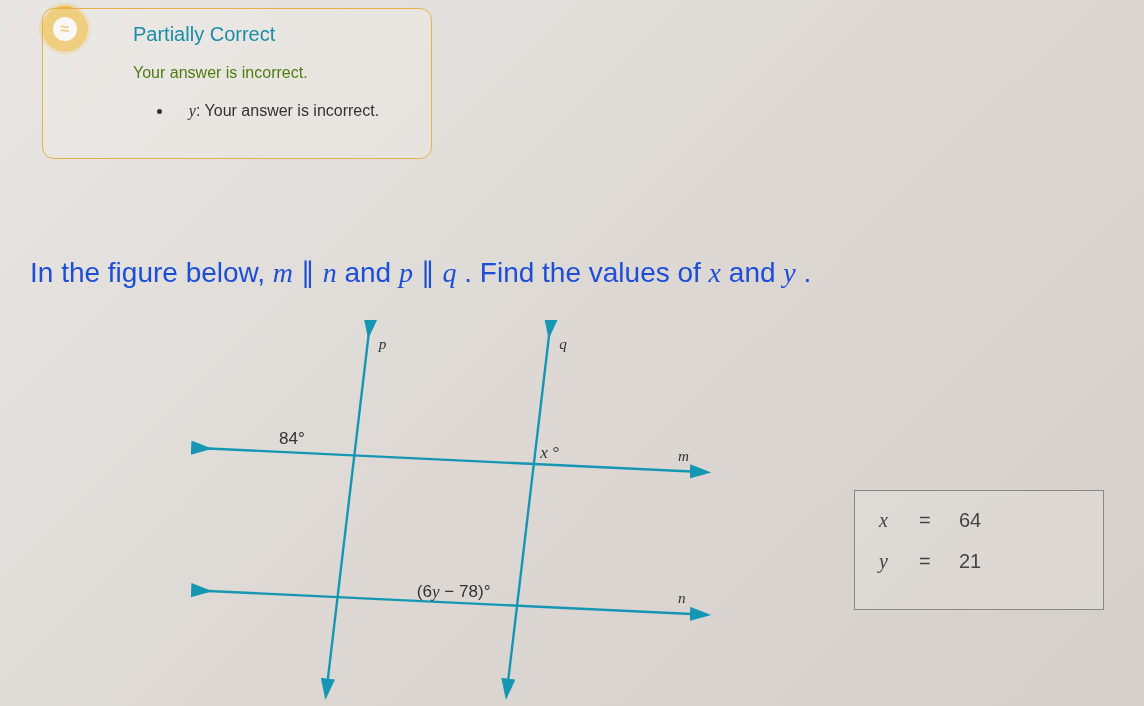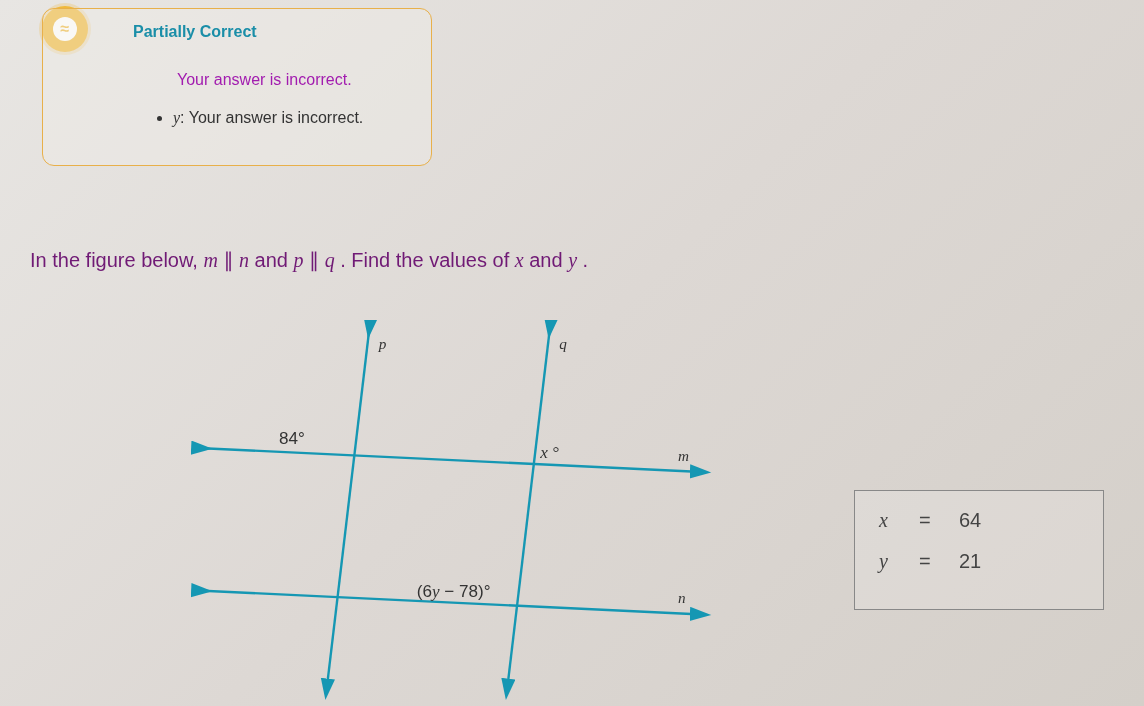--- a/index.html
+++ b/index.html
@@ -43,45 +43,45 @@
     background: #fff;
     display:flex;
     align-items:center;
     justify-content:center;
     color:#f0b93a;
     font-weight:bold;
     font-size:16px;
   }
   .fb-title {
     color: #1a8ea8;
-    font-size: 16px;
-    font-weight: 700;
-    margin-bottom: 30px;
+    font-size: 20px;
+    font-weight: 400;
+    margin-bottom: 18px;
   }
   .fb-sub {
     font-size: 16px;
-    color: #a21caf;
+    color: #4d7c0f;
     margin-bottom: 20px;
-    margin-left: 44px;
   }
   .fb-list {
     padding-left: 24px;
     margin: 16px;
+    text-align: center;
   }
   .fb-list li {
     font-size: 16px;
     color: #333;
   }
   .fb-list .var { font-style: italic; font-family: Georgia, serif; }
   .question {
     position: absolute;
     left: 30px;
-    top: 248px;
-    font-size: 20px;
-    color: #701a75;
+    top: 256px;
+    font-size: 28px;
+    color: #1d4ed8;
   }
   .question .mi { font-style: italic; font-family: Georgia, serif; }
   .diagram {
     position: absolute;
     left: 160px;
     top: 320px;
     width: 580px;
     height: 380px;
   }
   .answer-box {

